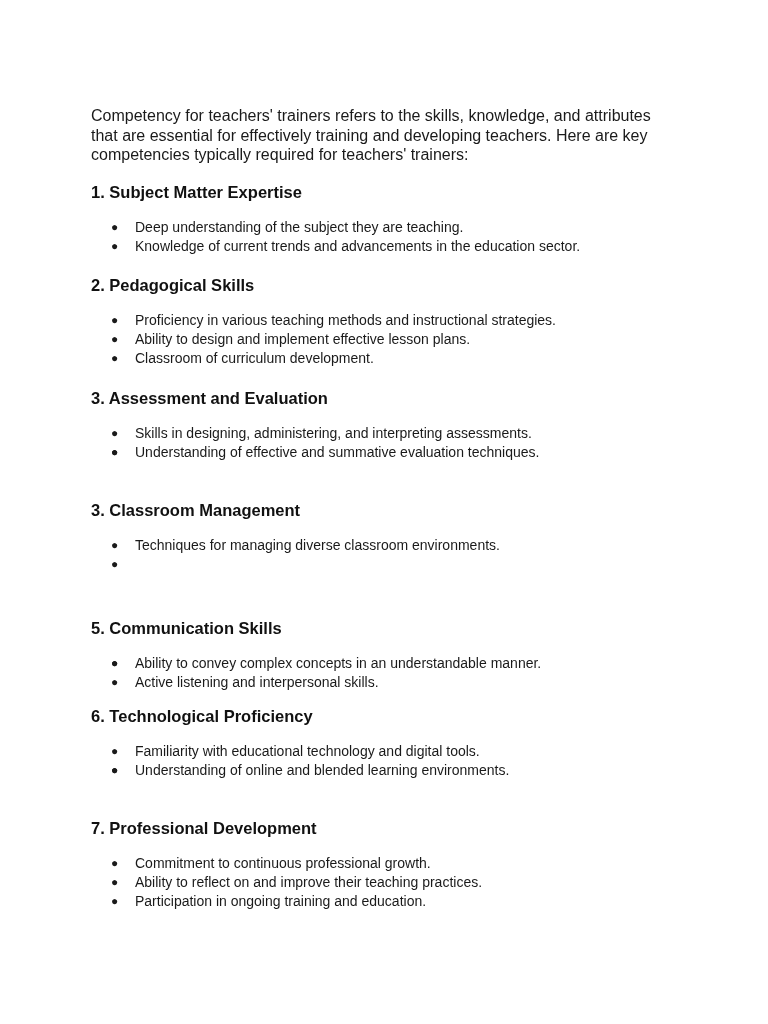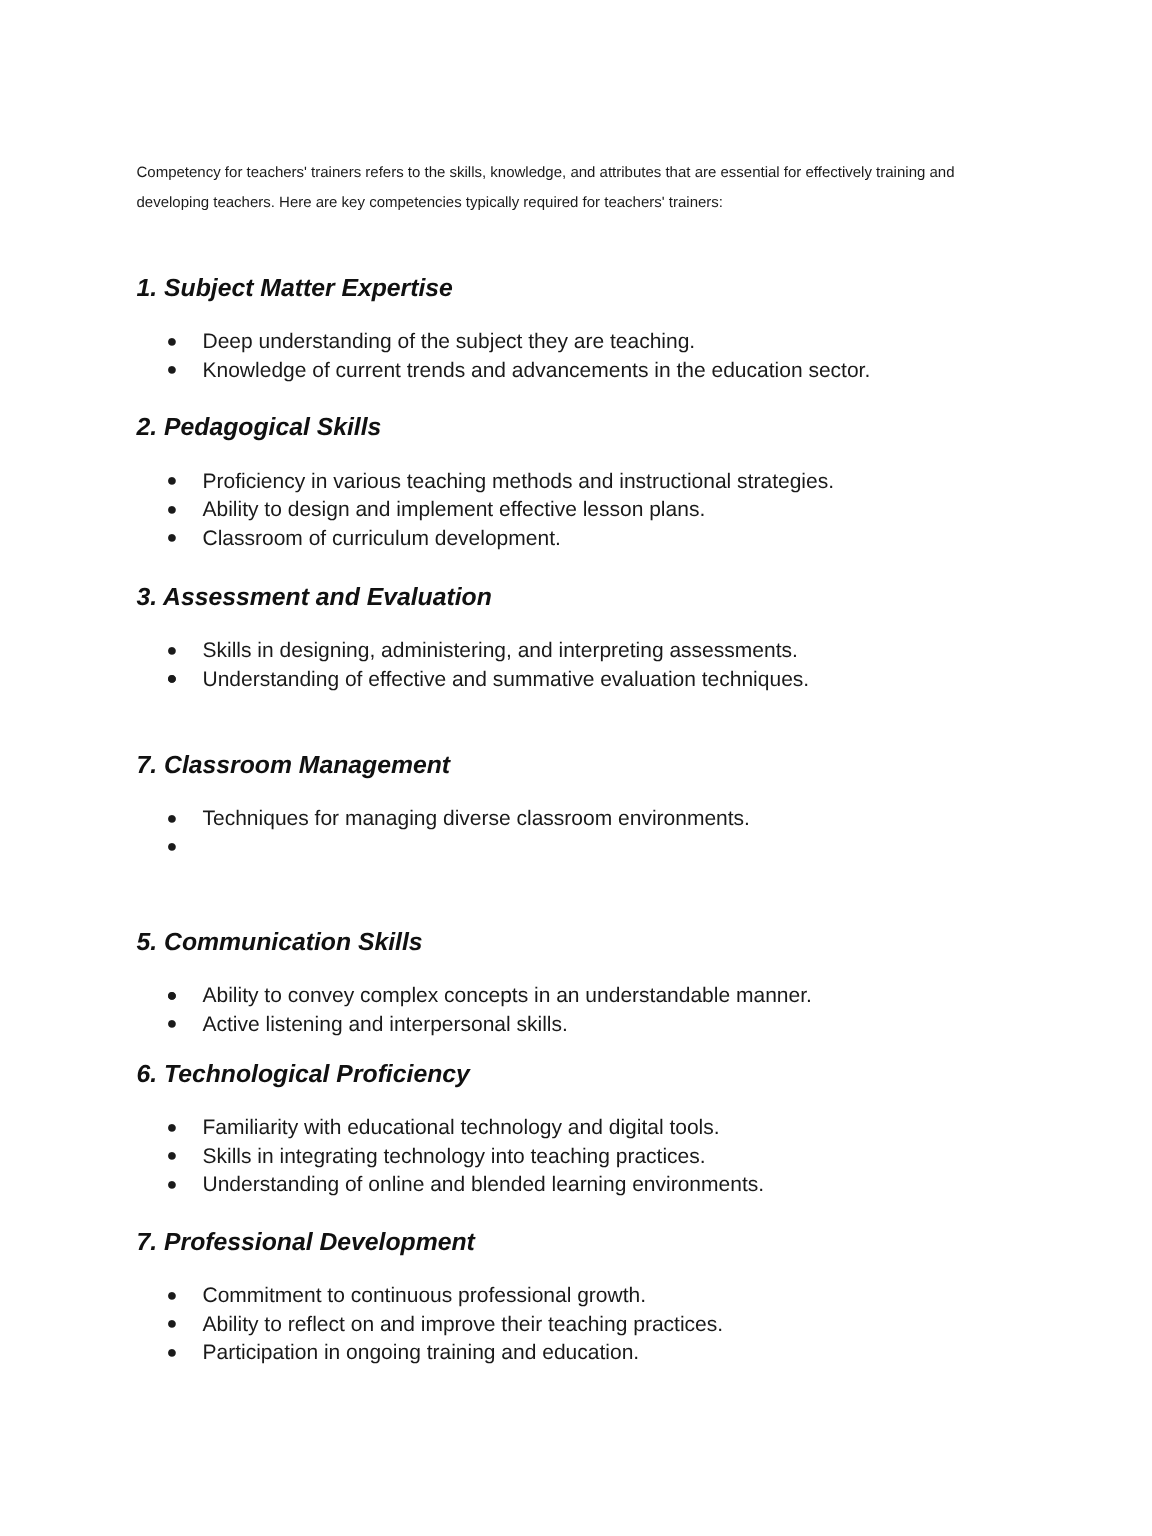--- a/index.html
+++ b/index.html
@@ -1,20 +1,20 @@
 <!DOCTYPE html>
 <html><head>
 <meta charset="utf-8">
 <style>
   html, body { margin: 0; padding: 0; background: #ffffff; }
   body { width: 768px; height: 1024px; position: relative; overflow: hidden;
          font-family: "Liberation Sans", sans-serif; color: #1a1a1a; }
   .page { position: absolute; left: 91px; top: 106px; width: 590px; }
-  .intro { font-size: 10px; line-height: 19.5px; margin: 0; }
-  .section-title { font-size: 16.5px; font-weight: bold; margin: 0; line-height: 20px; color: #111; font-style: italic; }
+  .intro { font-size: 16px; line-height: 19.5px; margin: 0; }
+  .section-title { font-size: 16.5px; font-weight: bold; margin: 0; line-height: 20px; color: #111; }
   .sec { position: absolute; left: 0; width: 590px; }
   ul.items { list-style: none; margin: 0; padding: 0; position: relative; }
   ul.items li { position: relative; font-size: 14px; line-height: 18.8px; padding-left: 44px; white-space: nowrap; }
   ul.items li .bullet { position: absolute; left: 20px; top: 0; font-size: 12px; }
 </style>
 </head>
 <body>
 
 <div class="page">
   <p class="intro">Competency for teachers' trainers refers to the skills, knowledge, and attributes that are essential for effectively training and developing teachers. Here are key competencies typically required for teachers' trainers:</p>
@@ -39,41 +39,41 @@
   <div class="sec" style="top:282px">
     <h2 class="section-title">3. Assessment and Evaluation</h2>
     <ul class="items" style="margin-top:16px">
       <li><span class="bullet">●</span><span>Skills in designing, administering, and interpreting assessments.</span></li>
       <li><span class="bullet">●</span></li>
       <li><span class="bullet">●</span><span>Understanding of effective and summative evaluation techniques.</span></li>
     </ul>
   </div>
 
   <div class="sec" style="top:394px">
-    <h2 class="section-title">7. Classroom Management</h2>
+    <h2 class="section-title">3. Classroom Management</h2>
     <ul class="items" style="margin-top:16px">
       <li><span class="bullet">●</span><span>Techniques for managing diverse classroom environments.</span></li>
       <li><span class="bullet">●</span></li>
     </ul>
   </div>
 
   <div class="sec" style="top:512px">
     <h2 class="section-title">5. Communication Skills</h2>
     <ul class="items" style="margin-top:16px">
       <li><span class="bullet">●</span></li>
       <li><span class="bullet">●</span><span>Ability to convey complex concepts in an understandable manner.</span></li>
       <li><span class="bullet">●</span><span>Active listening and interpersonal skills.</span></li>
     </ul>
   </div>
 
   <div class="sec" style="top:600px">
     <h2 class="section-title">6. Technological Proficiency</h2>
     <ul class="items" style="margin-top:16px">
       <li><span class="bullet">●</span><span>Familiarity with educational technology and digital tools.</span></li>
-      <li><span class="bullet">●</span><span>Skills in integrating technology into teaching practices.</span></li>
+      <li><span class="bullet">●</span></li>
       <li><span class="bullet">●</span><span>Understanding of online and blended learning environments.</span></li>
     </ul>
   </div>
 
   <div class="sec" style="top:712px">
     <h2 class="section-title">7. Professional Development</h2>
     <ul class="items" style="margin-top:16px">
       <li><span class="bullet">●</span><span>Commitment to continuous professional growth.</span></li>
       <li><span class="bullet">●</span><span>Ability to reflect on and improve their teaching practices.</span></li>
       <li><span class="bullet">●</span><span>Participation in ongoing training and education.</span></li>

